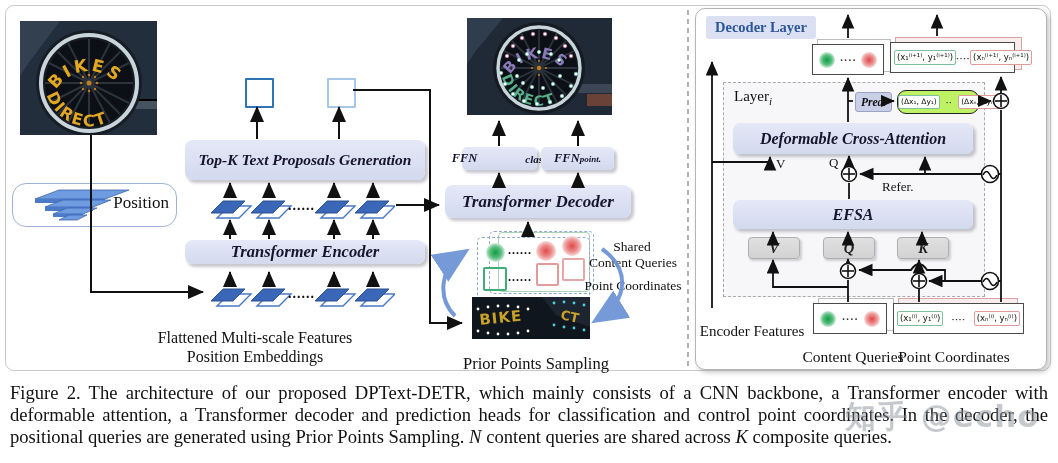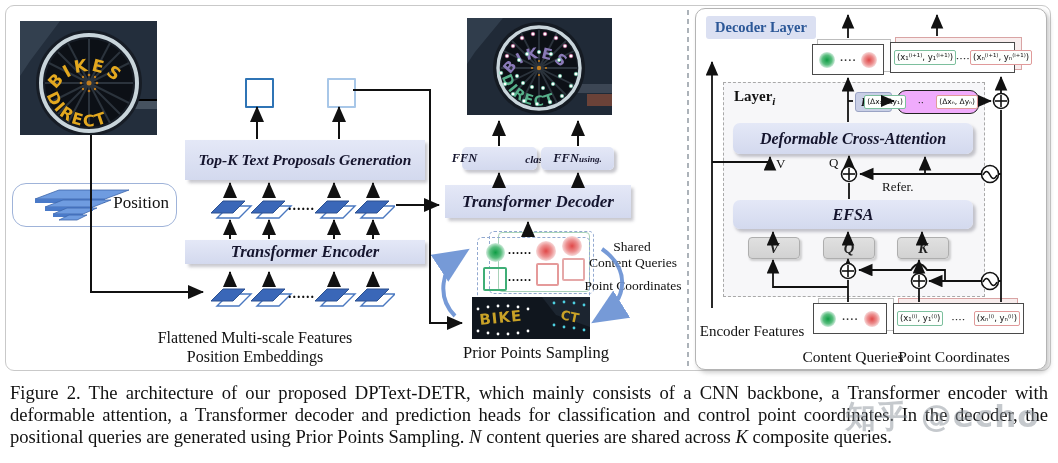--- a/index.html
+++ b/index.html
@@ -1,20 +1,20 @@
 <!DOCTYPE html>
 <html><head>
 <meta charset="utf-8">
 <style>
   html,body{margin:0;padding:0;background:#fff;}
   .page{position:relative;width:1058px;height:463px;background:#fff;overflow:hidden;
         font-family:"Liberation Serif",serif;color:#111;}
   .abs{position:absolute;}
   .fig-border{left:5px;top:5px;width:1044px;height:364px;border:1.5px solid #c9c9c9;border-radius:9px;}
-  .bluebox{background:linear-gradient(#e4e8f7,#d3d9ee);border-radius:0;
+  .bluebox{background:linear-gradient(#e4e8f7,#d3d9ee);border-radius:8px;
            box-shadow:2.5px 3px 3px rgba(130,130,145,.45);
            display:flex;align-items:center;justify-content:center;
            font-weight:bold;font-style:italic;color:#15152e;}
   .sq{border-radius:1px;background:#fff;}
   .lbl{text-align:center;line-height:1.15;margin-top:12px;}
   .dots6{font-weight:bold;letter-spacing:1px;font-size:14px;color:#111;}
   .dashbox{border:1.5px dashed #92a9d0;border-radius:5px;}
   .blob{border-radius:50%;}
   .blob-g{background:radial-gradient(circle,#0f9d45 0%,#58bd7d 42%,#cdeada 70%,rgba(255,255,255,0) 78%);}
   .blob-r{background:radial-gradient(circle,#e04848 0%,#ec9090 42%,#f7d8d8 70%,rgba(255,255,255,0) 78%);}
@@ -211,21 +211,21 @@
       </g>
     </svg>
   </div>
 
   <div class="abs bluebox" style="left:462px;top:147px;width:75px;height:23px;font-size:12.5px;border-radius:5px;">
     <span>FFN</span>
       <sub style="font-size:11px;padding-left:48px;">class</sub>
   </div>
   <div class="abs bluebox" style="left:541px;top:147px;width:73px;height:23px;font-size:12.5px;border-radius:5px;">
     <span>FFN</span>
-      <sub style="font-size:9px;">using.</sub>
+      <sub style="font-size:9px;">point.</sub>
   </div>
 
   <div class="abs bluebox" style="left:445px;top:185px;width:186px;height:33px;font-size:17px;">
     <span>Transformer Decoder</span>
   </div>
 
   <div class="abs" style="left:498px;top:232px;width:90px;height:58px;border:1.2px solid #a9d2b9;border-radius:4px;"></div>
   <div class="abs dashbox" style="left:489px;top:231px;width:103px;height:61px;"></div>
   <div class="abs dashbox" style="left:477px;top:237px;width:111px;height:61px;"></div>
   <div class="abs blob blob-g" style="left:486px;top:243px;width:19px;height:19px;"></div>
@@ -266,29 +266,29 @@
           <circle cx="92" cy="5" r="1.4"></circle>
           <circle cx="102" cy="6" r="1.4"></circle>
           <circle cx="112" cy="8" r="1.4"></circle>
         <circle cx="82" cy="28" r="1.4"></circle>
           <circle cx="92" cy="30" r="1.4"></circle>
           <circle cx="102" cy="31" r="1.4"></circle>
           <circle cx="112" cy="33" r="1.4"></circle>
       </g>
     </svg>
   </div>
-  <div class="abs lbl" style="left:455px;top:332px;width:162px;font-size:16.5px;">Prior Points Sampling</div>
+  <div class="abs lbl" style="left:455px;top:343px;width:162px;font-size:16.5px;">Prior Points Sampling</div>
 
   <div class="abs" style="left:695px;top:8px;width:350px;height:360px;border:1.6px solid #b4b4b4;border-radius:10px;background:#fff;box-shadow:2.5px 3px 4px rgba(150,150,150,.45);"></div>
   <div class="abs" style="left:706px;top:16px;width:110px;height:23px;background:#dbe0f2;border-radius:3px;display:flex;align-items:center;justify-content:center;font-weight:bold;font-size:14.5px;color:#2b5797;">
     <span>Decoder Layer</span>
   </div>
 
   <div class="abs" style="left:723px;top:82px;width:260px;height:213px;border:1.5px dashed #a9a9a9;background:#f7f7f9;"></div>
-  <div class="abs" style="left:734px;top:88px;font-weight:bold;font-size:15px;">
+  <div class="abs" style="left:734px;top:88px;font-weight:normal;font-size:15px;">
     <span>Layer</span><sub style="font-style:italic;font-size:11px;">i</sub>
   </div>
 
   <div class="abs bluebox" style="left:733px;top:123px;width:240px;height:31px;font-size:16px;border-radius:7px;">
     <span>Deformable Cross-Attention</span>
   </div>
   <div class="abs bluebox" style="left:733px;top:200px;width:240px;height:29px;font-size:16px;border-radius:7px;">
     <span>EFSA</span>
   </div>
 
@@ -302,21 +302,21 @@
   <div class="abs vqk" style="left:823px;top:237px;width:50px;height:20px;">
       <span>Q</span>
     </div>
   <div class="abs vqk" style="left:897px;top:237px;width:50px;height:20px;">
       <span>K</span>
     </div>
 
   <div class="abs" style="left:855px;top:92px;width:35px;height:18px;background:#c9cfe6;border:1px solid #9aa3c4;border-radius:3px;display:flex;align-items:center;justify-content:center;font-weight:bold;font-style:italic;font-size:11.5px;">
     <span>Pred.</span>
   </div>
-  <div class="abs" style="left:897px;top:90px;width:80px;height:22px;border:1.8px solid #222;border-radius:9px;background:#f0abfc;display:flex;align-items:center;justify-content:flex-end;gap:12px;">
+  <div class="abs" style="left:897px;top:90px;width:80px;height:22px;border:1.8px solid #222;border-radius:9px;background:#bef264;display:flex;align-items:center;justify-content:space-between;gap:6px;">
     <span class="chip chip-g" style="font-size:7.5px;">(Δx₁, Δy₁)</span>
     <span class="boxdots" style="font-size:8px;">··</span>
     <span class="chip chip-r" style="font-size:7.5px;">(Δxₙ, Δyₙ)</span>
   </div>
 
   <div class="abs stackshadow" style="left:817px;top:39px;width:72px;height:31px;"></div>
   <div class="abs stackbox" style="left:812px;top:44px;width:72px;height:31px;">
     <span class="blob blob-g" style="width:16px;height:16px;display:inline-block;"></span>
     <span class="boxdots">····</span>
     <span class="blob blob-r" style="width:16px;height:16px;display:inline-block;"></span>

